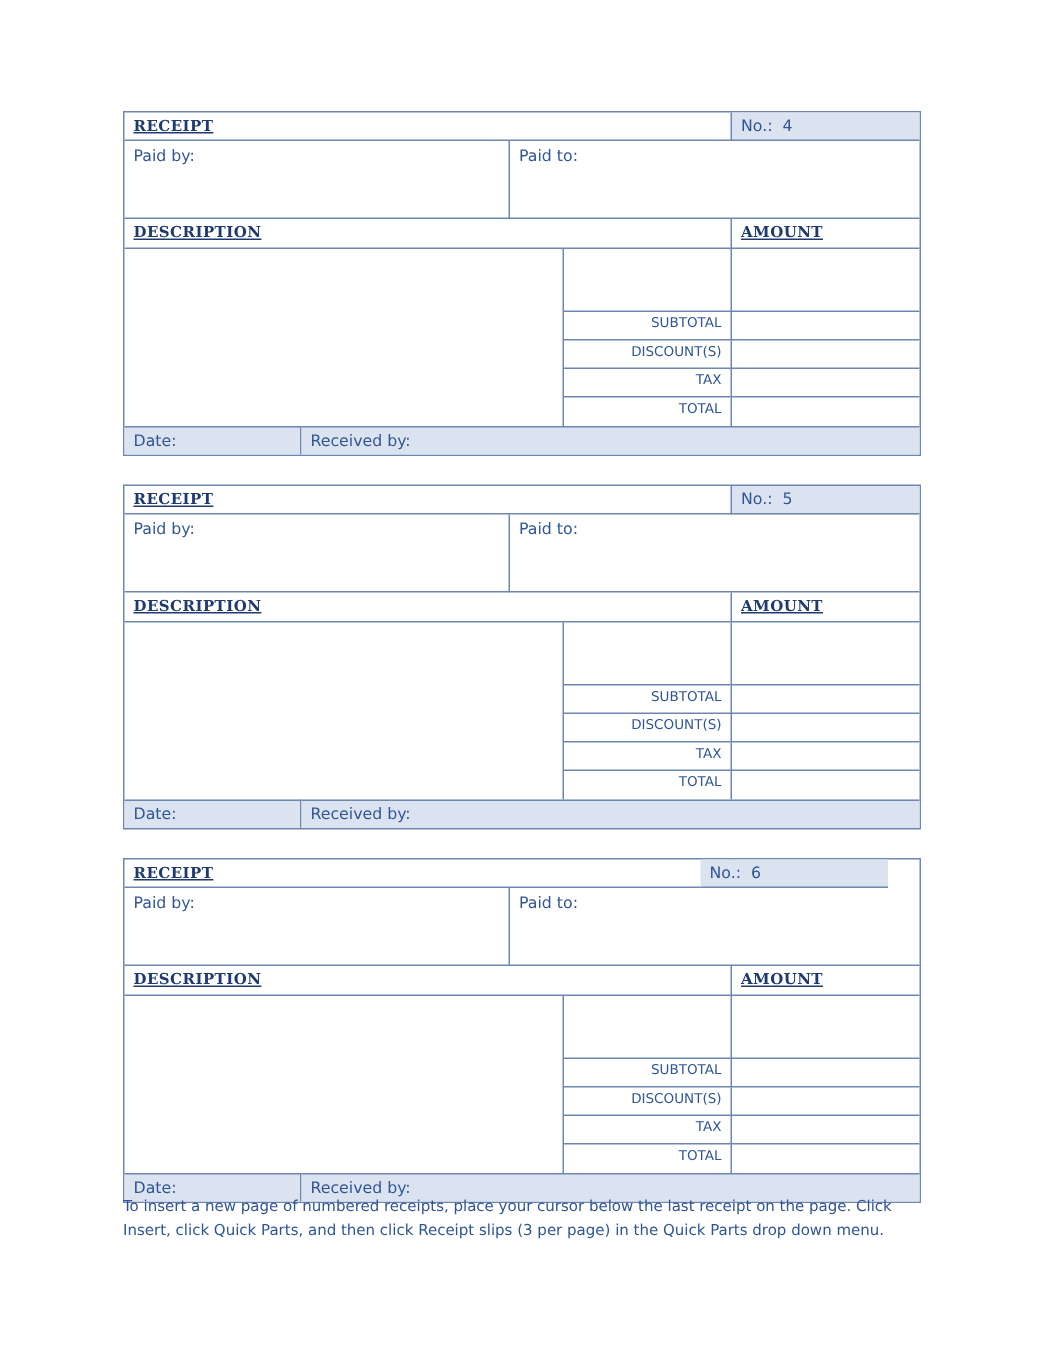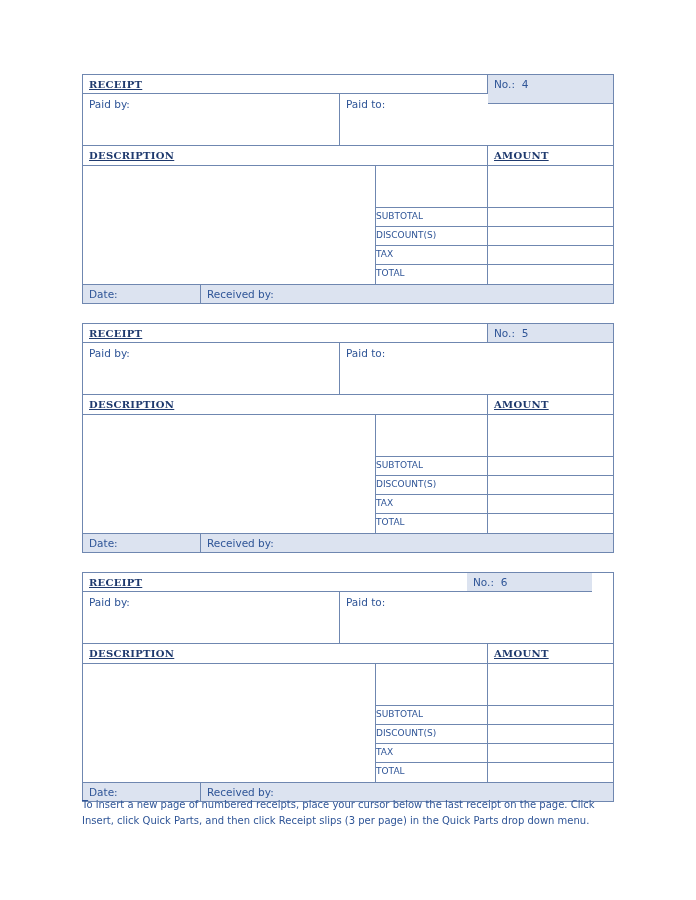--- a/index.html
+++ b/index.html
@@ -2,31 +2,31 @@
 <html><head>
 <meta charset="utf-8">
 <style>
   html,body{margin:0;padding:0;background:#fff;}
   body{width:696px;height:900px;position:relative;font-family:"DejaVu Sans","Liberation Sans",sans-serif;color:#2f5597;}
   .receipt{position:absolute;left:82px;width:532px;height:230px;border:1px solid #6f87b0;box-sizing:border-box;}
   .cell{position:absolute;box-sizing:border-box;border-color:#6f87b0;border-style:solid;border-width:0;}
   .hdr{font-family:"DejaVu Serif","Liberation Serif",serif;font-weight:bold;font-size:10px;letter-spacing:0.3px;color:#1f3a6e;padding:4px 0 0 6px;text-decoration:underline;}
   .lbl{font-size:10.5px;color:#2f5597;padding:4px 0 0 6px;}
   .shade{background:#dce3f0;}
-  .rlbl{font-size:9px;color:#2f5597;padding:3px 6px 0 0;}
+  .rlbl{font-size:9px;color:#2f5597;text-align:right;padding:3px 6px 0 0;}
   .note{position:absolute;left:82px;top:797px;width:540px;font-size:10px;line-height:16px;color:#2f5597;}
 </style>
 </head>
 <body>
 
 <div id="receipts">
     <div class="receipt" style="top: 74px;">
 
     <div class="cell hdr" style="left:0;top:0;width:405px;height:19px;border-right-width:1px;border-bottom-width:1px;">RECEIPT</div>
-    <div class="cell lbl shade" style="left:405px;top:0;width:125px;height:29px;border-bottom-width:1px;padding-top:3px;"><span>No.:</span>&nbsp; <span>4</span></div>
+    <div class="cell lbl shade" style="left:405px;top:0;width:125px;height:19px;border-bottom-width:1px;padding-top:3px;"><span>No.:</span>&nbsp; <span>4</span></div>
 
     <div class="cell lbl" style="left:0;top:19px;width:257px;height:52px;border-right-width:1px;border-bottom-width:1px;">Paid by:</div>
     <div class="cell lbl" style="left:257px;top:19px;width:273px;height:52px;border-bottom-width:1px;">Paid to:</div>
 
     <div class="cell hdr" style="left:0;top:71px;width:405px;height:20px;border-right-width:1px;border-bottom-width:1px;">DESCRIPTION</div>
     <div class="cell hdr" style="left:405px;top:71px;width:125px;height:20px;border-bottom-width:1px;">AMOUNT</div>
 
     <div class="cell" style="left:0;top:91px;width:293px;height:118px;border-right-width:1px;"></div>
     <div class="cell" style="left:293px;top:91px;width:112px;height:42px;border-right-width:1px;border-bottom-width:1px;"></div>
     <div class="cell" style="left:405px;top:91px;width:125px;height:42px;border-bottom-width:1px;"></div>

